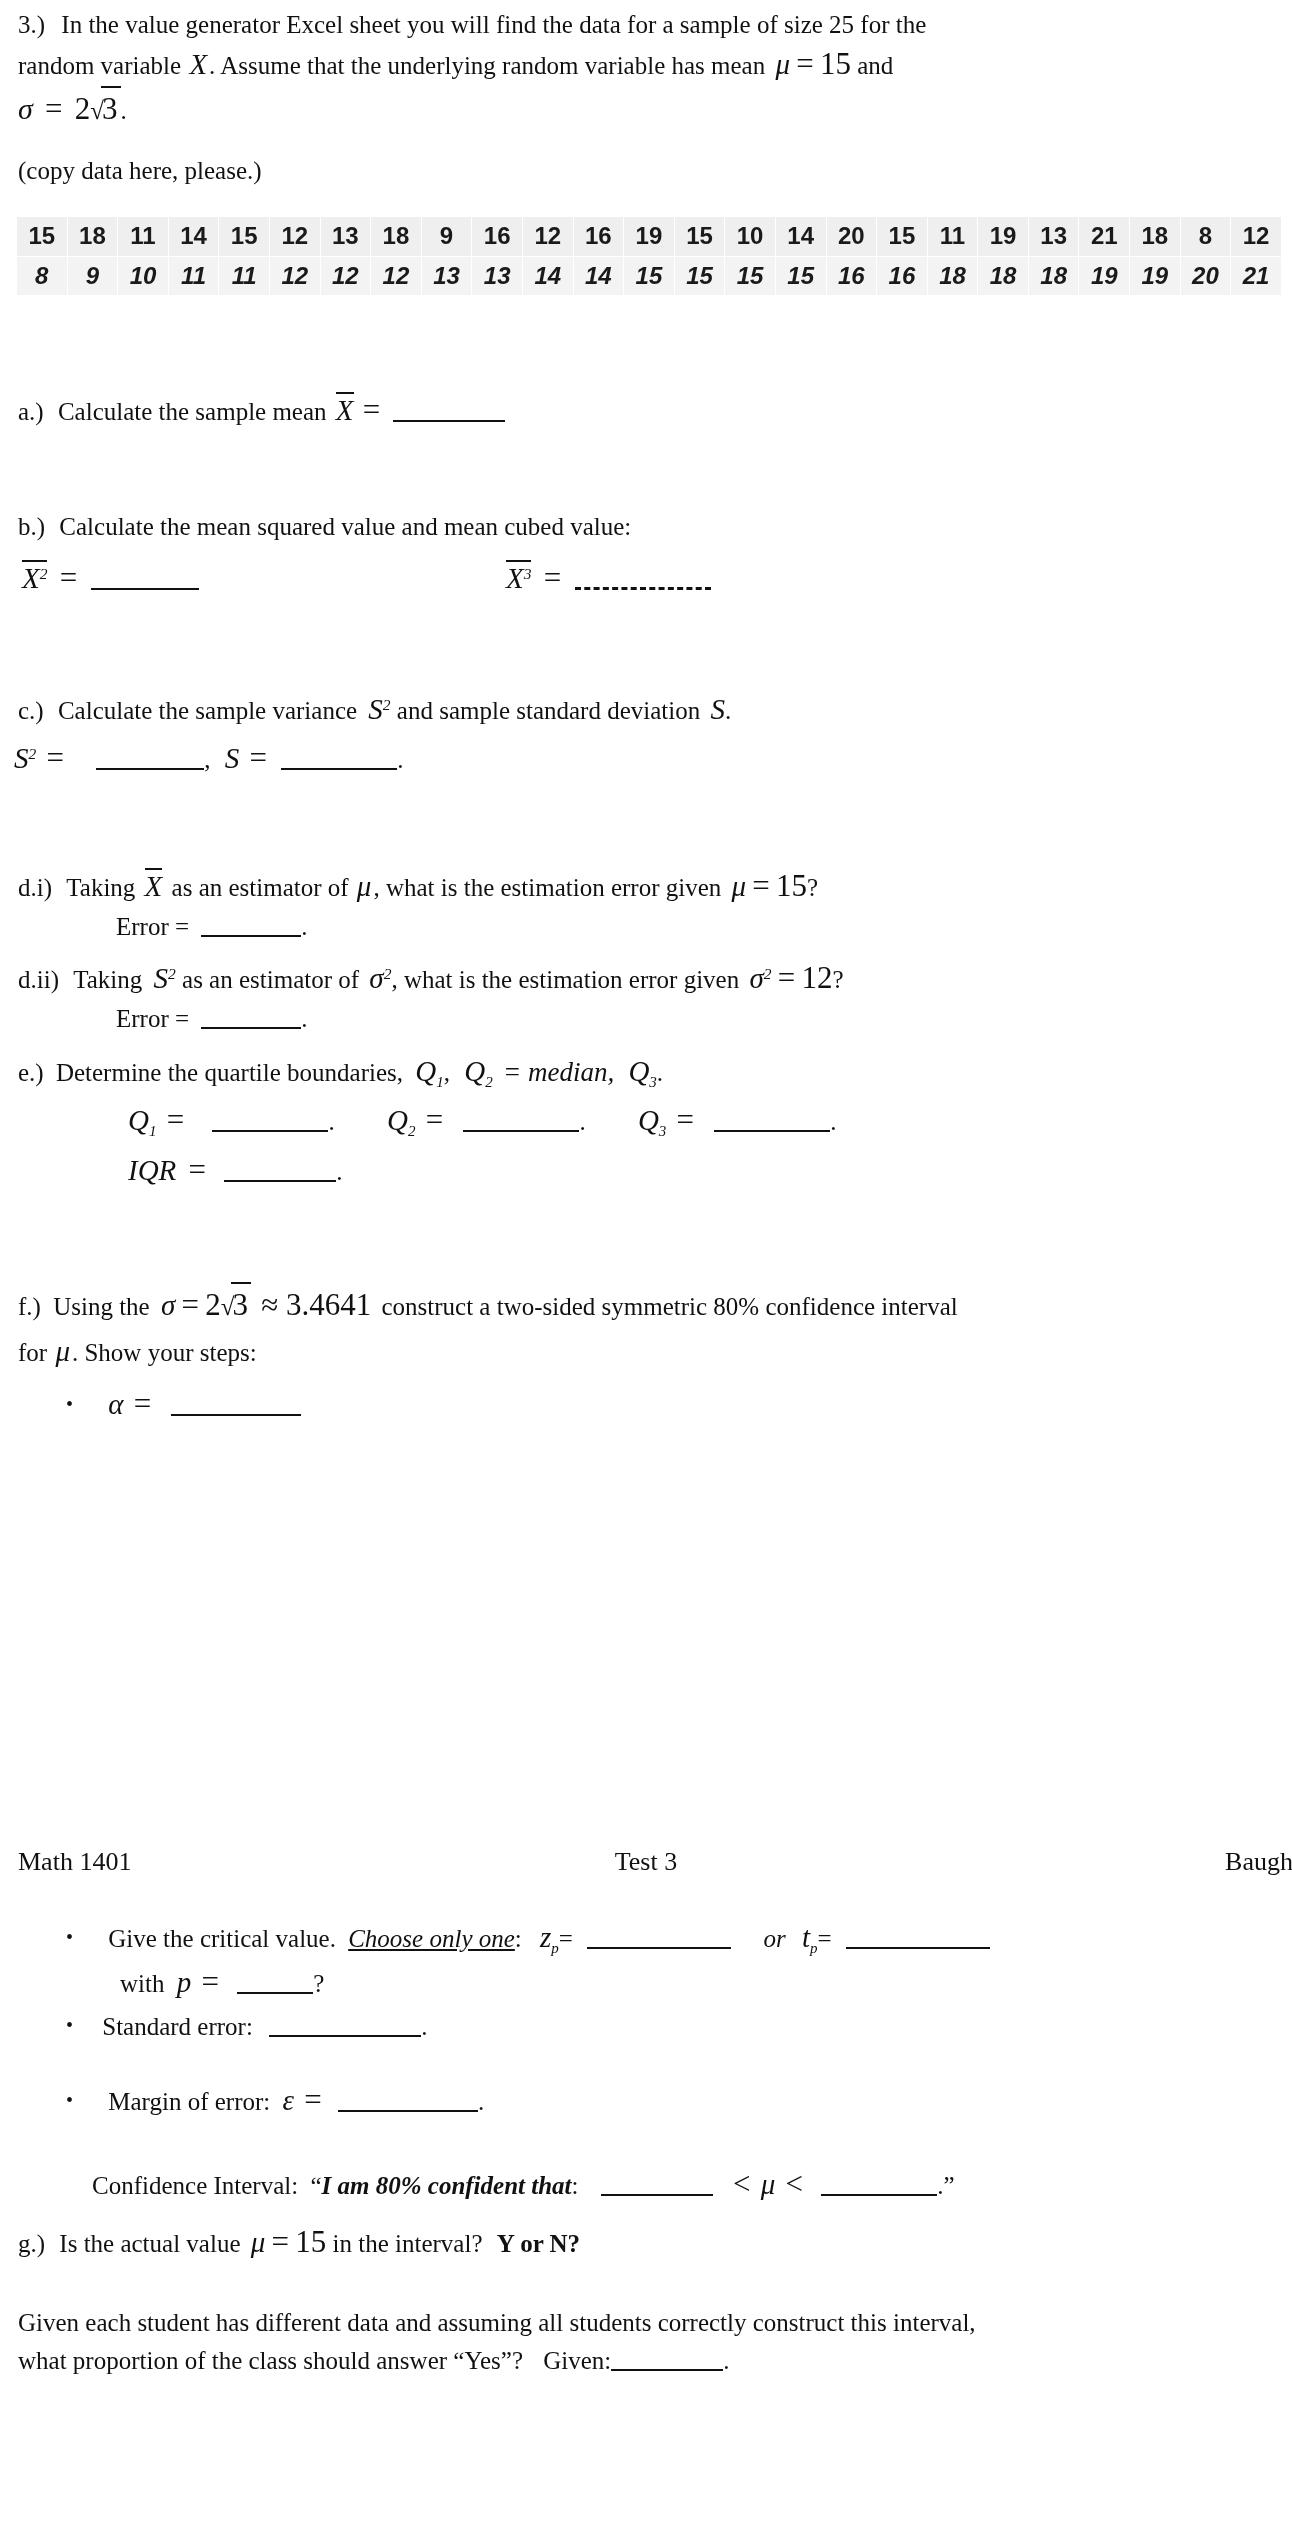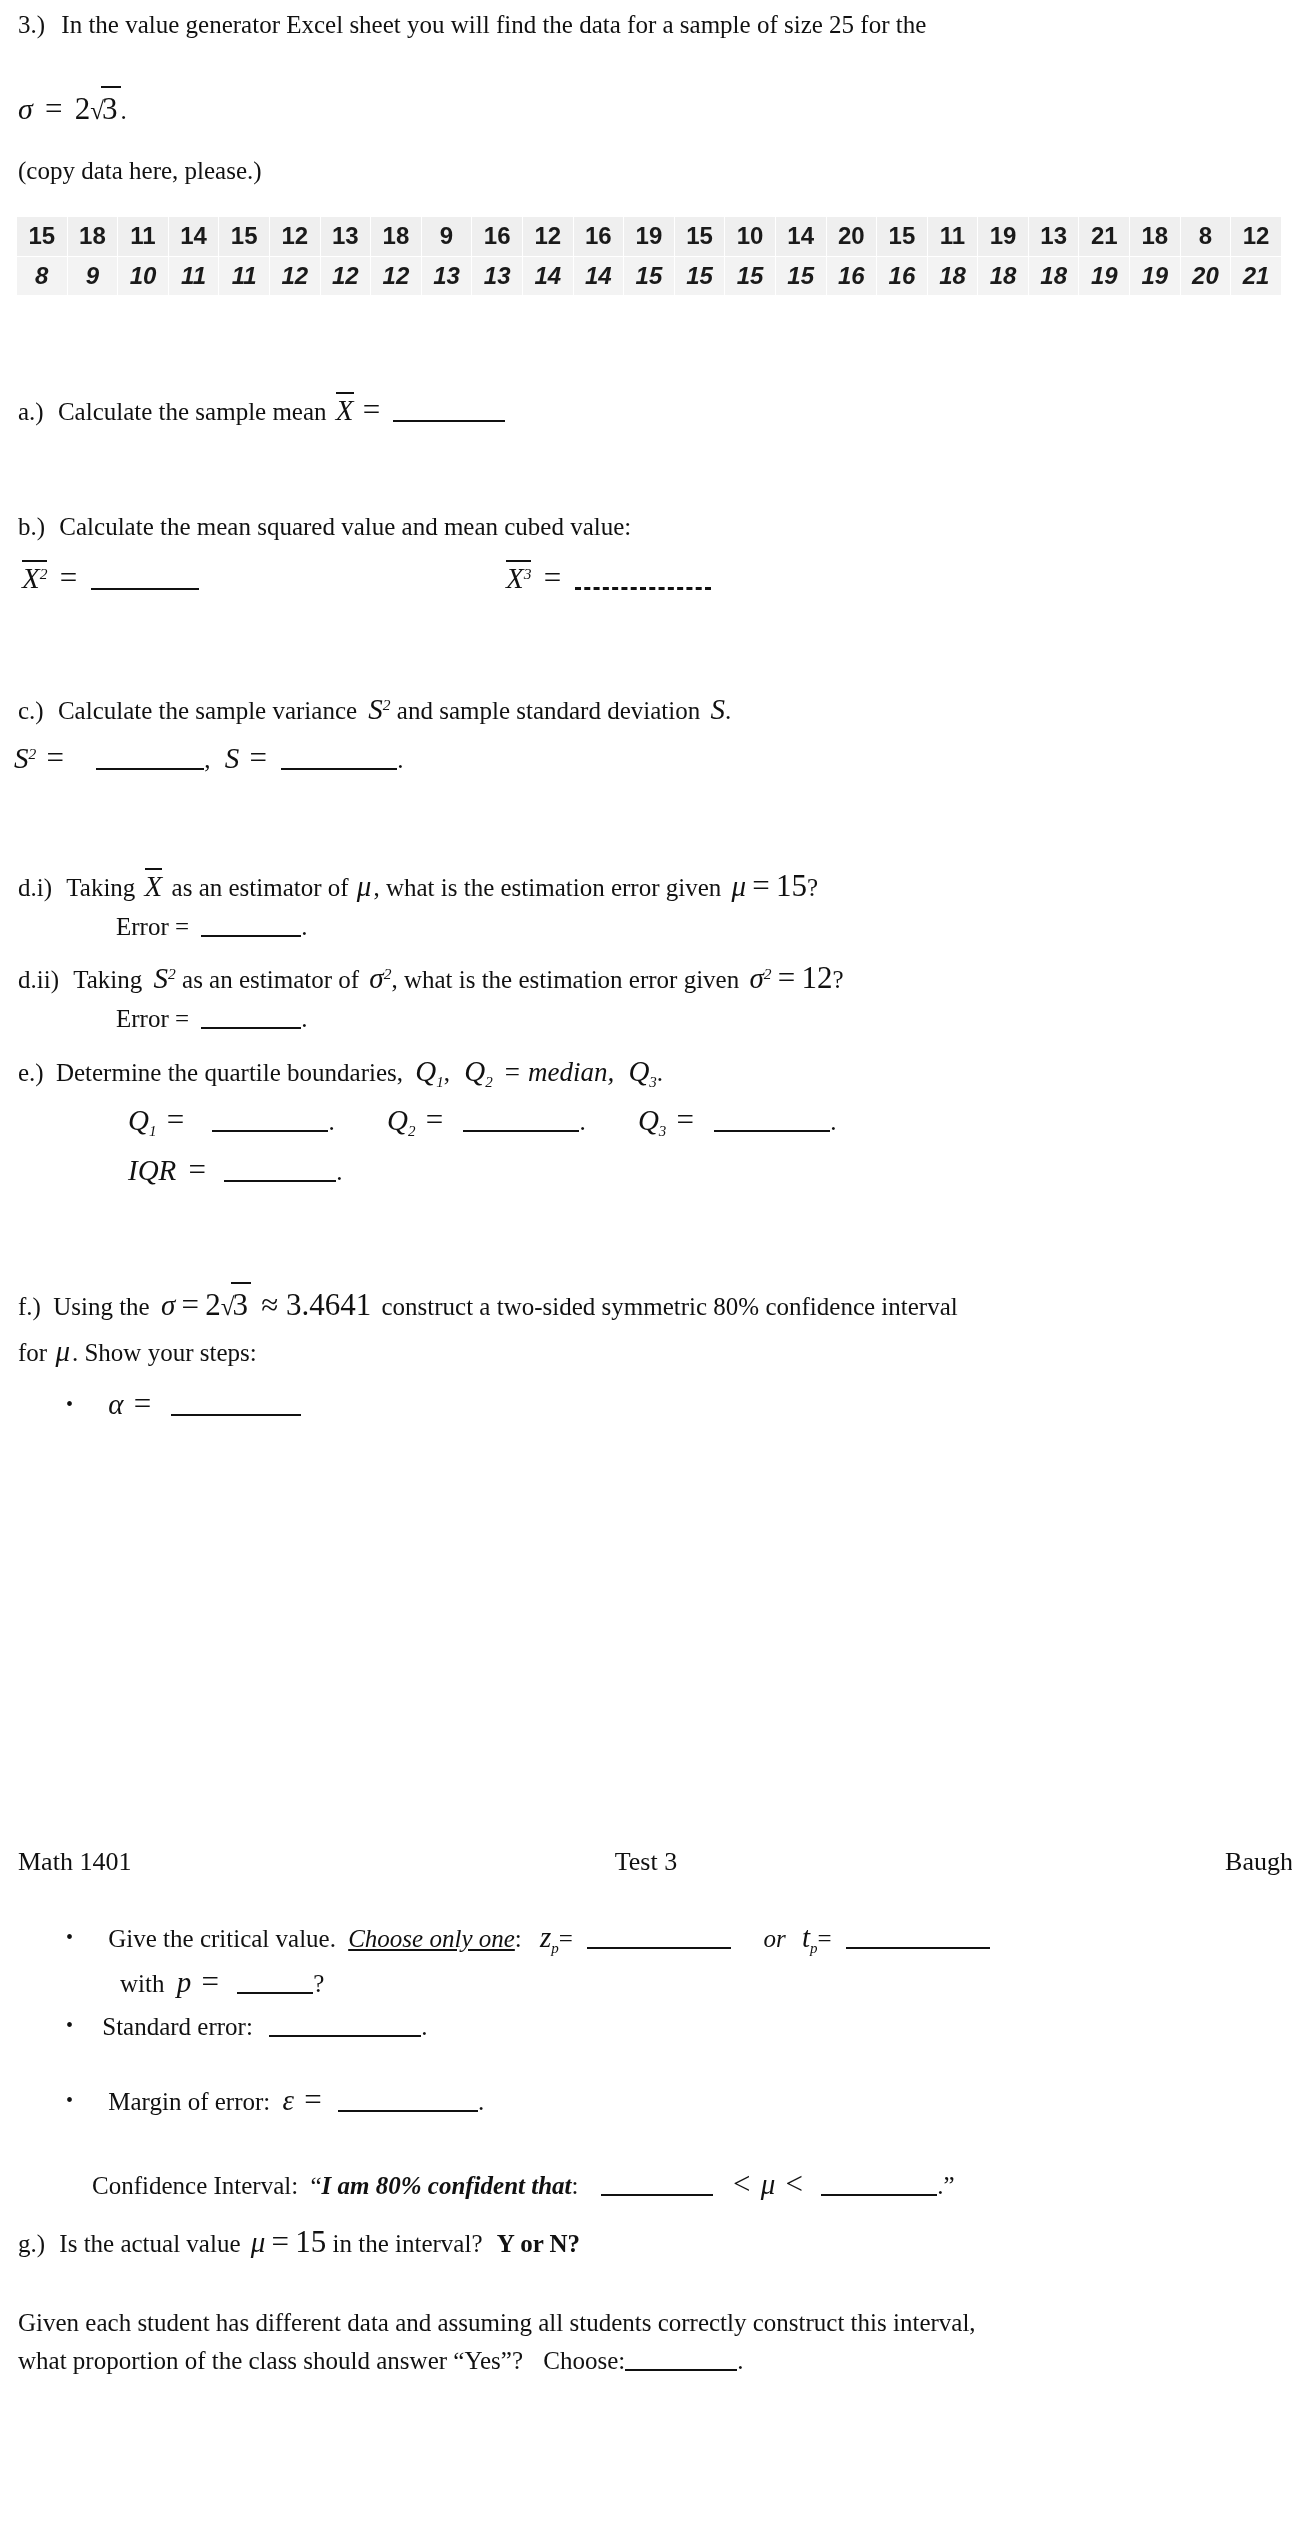--- a/index.html
+++ b/index.html
@@ -107,20 +107,28 @@
 </head>
 <body>
 
 <div class="page">
 
   <div class="blk" style="left:18px; top:8px; width:1260px;">
     <span class="p">3.)</span>
     <span class="p" style="margin-left:10px;">In the value generator Excel sheet you will find the data for a sample of size 25 for the</span>
   </div>
 
+  <div class="blk" style="left:18px; top:44px; width:1270px;">
+    <span class="p">random variable</span>
+    <span class="mvar" style="margin:0 2px;">X</span><span class="p">.  Assume that the underlying random variable has mean</span>
+    <span class="sym" style="margin-left:4px;">μ</span>
+    <span class="mbig">=</span>
+    <span class="mbig">15</span>
+    <span class="p">and</span>
+  </div>
 
   <div class="blk" style="left:18px; top:86px;">
     <span class="sym" style="font-size:30px;">σ</span>
     <span class="mbig" style="margin:0 6px;">=</span>
     <span class="sqrt">
       <span class="mbig">2</span><span class="rad mbig">√</span><span class="rand mbig">3</span>
     </span><span class="p">.</span>
   </div>
 
   <div class="blk" style="left:18px; top:154px;">
@@ -370,16 +378,16 @@
     <span class="p">in the interval?</span>
     <span class="bold" style="margin-left:8px;">Y or N?</span>
   </div>
 
   <div class="blk" style="left:18px; top:2306px; width:1270px;">
     <span class="p">Given each student has different data and assuming all students correctly construct this interval,</span>
   </div>
 
   <div class="blk" style="left:18px; top:2344px; width:1270px;">
     <span class="p">what proportion of the class should answer “Yes”?</span>
-    <span class="p" style="margin-left:14px;">Choose:</span><span class="b-solid" style="width:112px;"></span><span class="p">.</span>
+    <span class="p" style="margin-left:14px;">Given:</span><span class="b-solid" style="width:112px;"></span><span class="p">.</span>
   </div>
 
 </div>
 
 </body></html>

